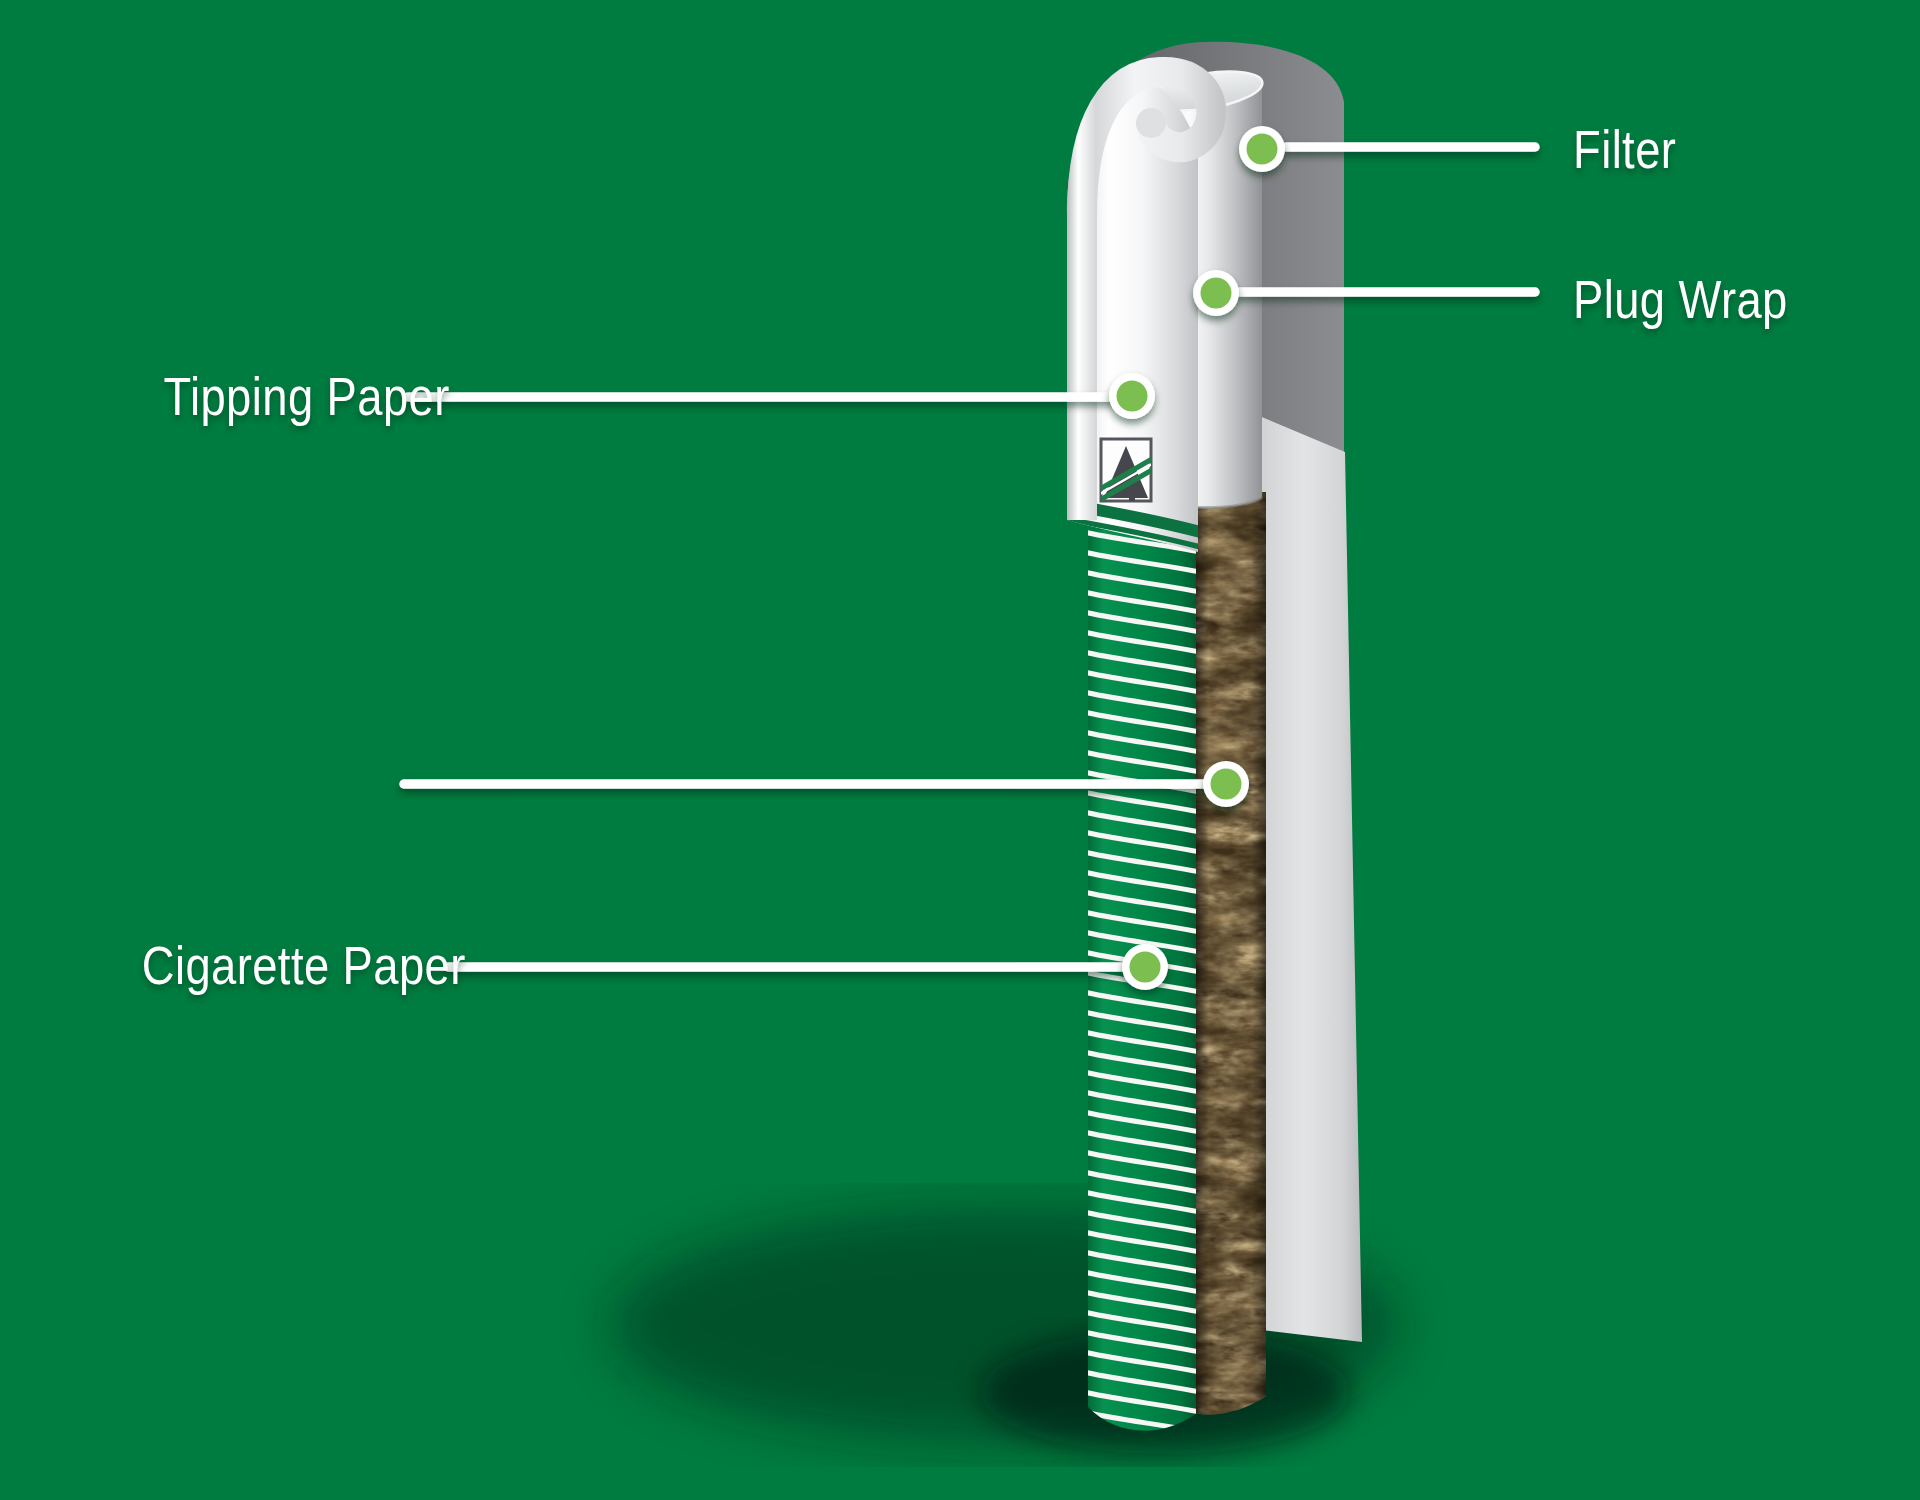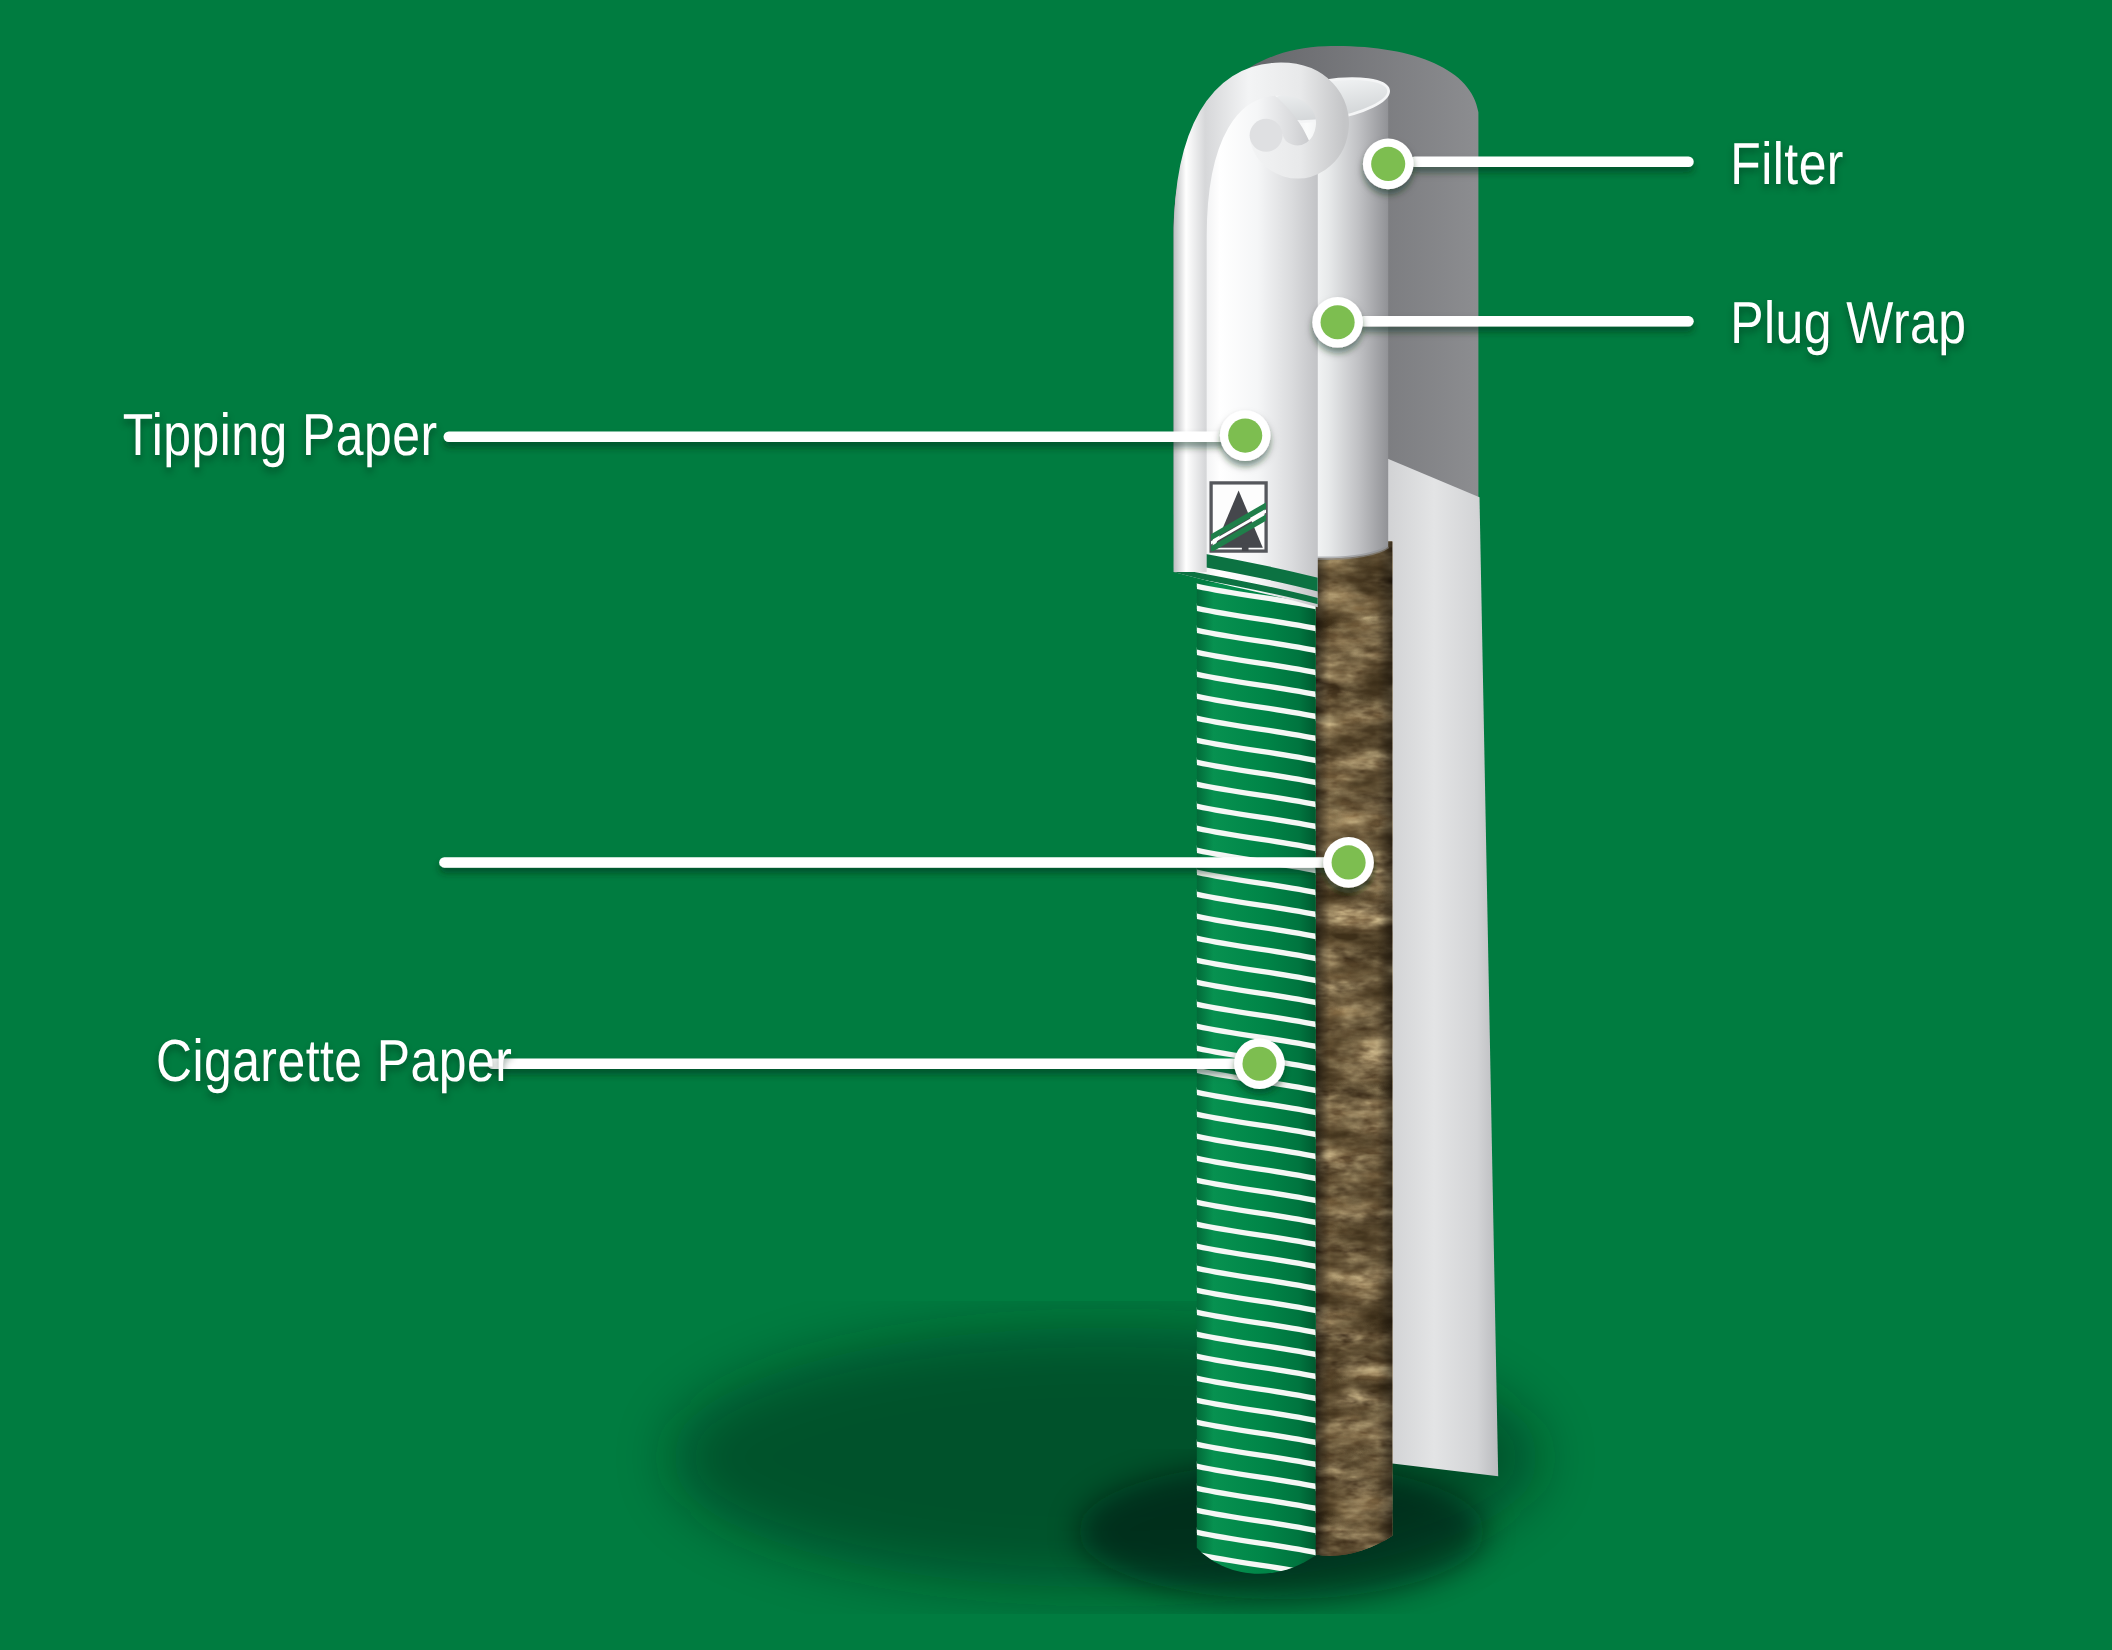--- a/index.html
+++ b/index.html
@@ -22,22 +22,22 @@
     white-space:nowrap;
     text-shadow:0 4px 7px rgba(0,40,20,.45);
     user-select:none;
   }
   .callout-label > span{display:inline-block;}
   .label-left{justify-content:flex-end;}
   .label-left > span{transform:scaleX(.84);transform-origin:right center;}
   .label-right{justify-content:flex-start;}
   .label-right > span{transform:scaleX(.84);transform-origin:left center;}
   #label-filter         {left:1573px;top:113px;}
-  #label-plug-wrap      {left:1573px;top:258px;}
-  #label-tipping-paper  {right:1522px;top:360px;}
+  #label-plug-wrap      {left:1573px;top:258px;align-items:flex-end;}
+  #label-tipping-paper  {right:1470px;top:360px;}
   #label-tobacco-rod    {right:1522px;top:747px;}
   #label-cigarette-paper{right:1454px;top:929px;}
 </style>
 </head>
 <body>
 
 <div id="stage">
 
   <svg id="artwork" viewBox="0 0 1920 1500" xmlns="http://www.w3.org/2000/svg">
     <defs>

